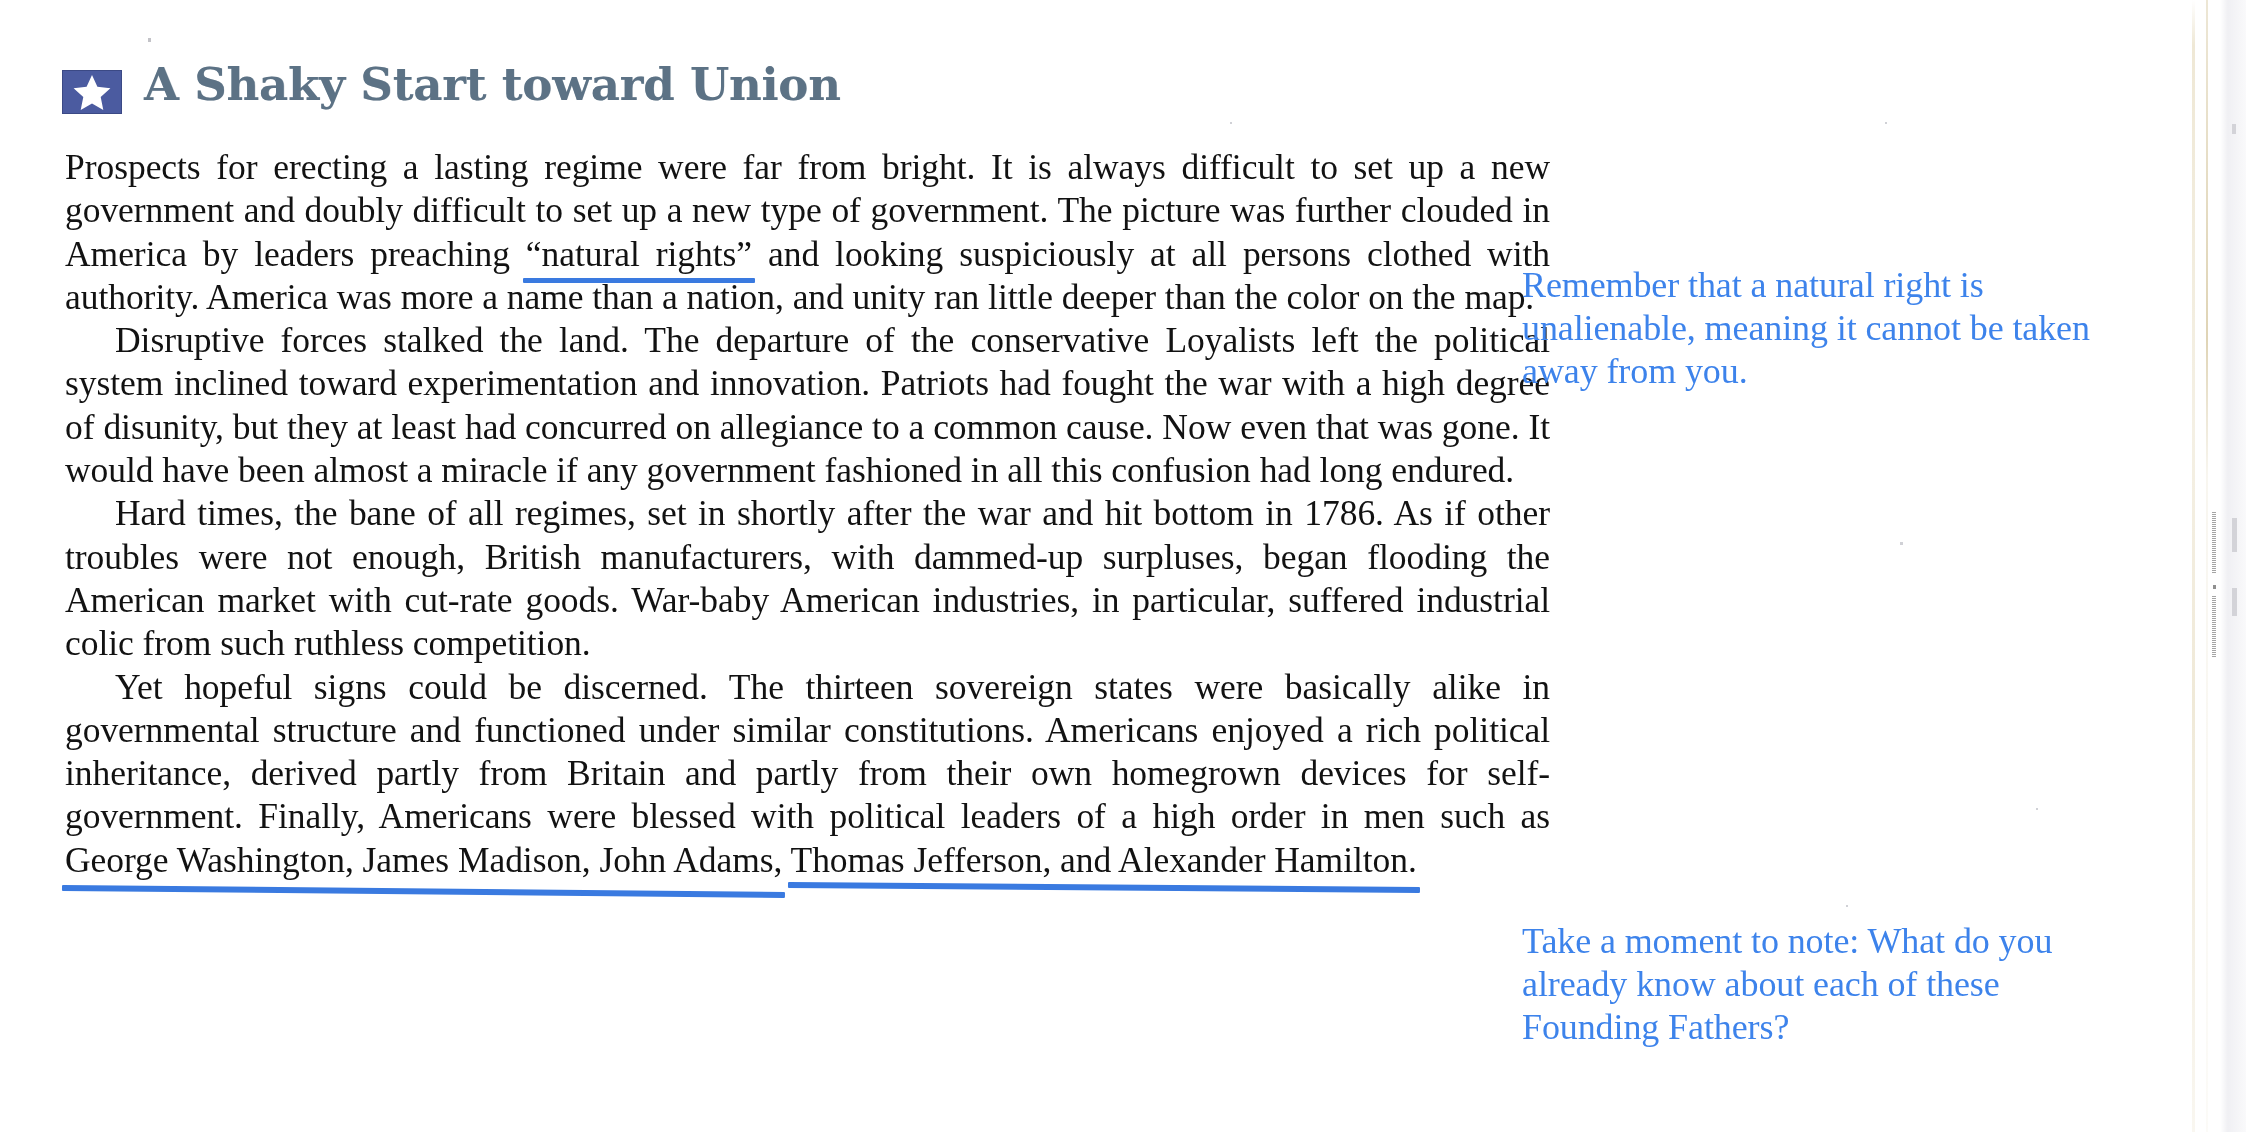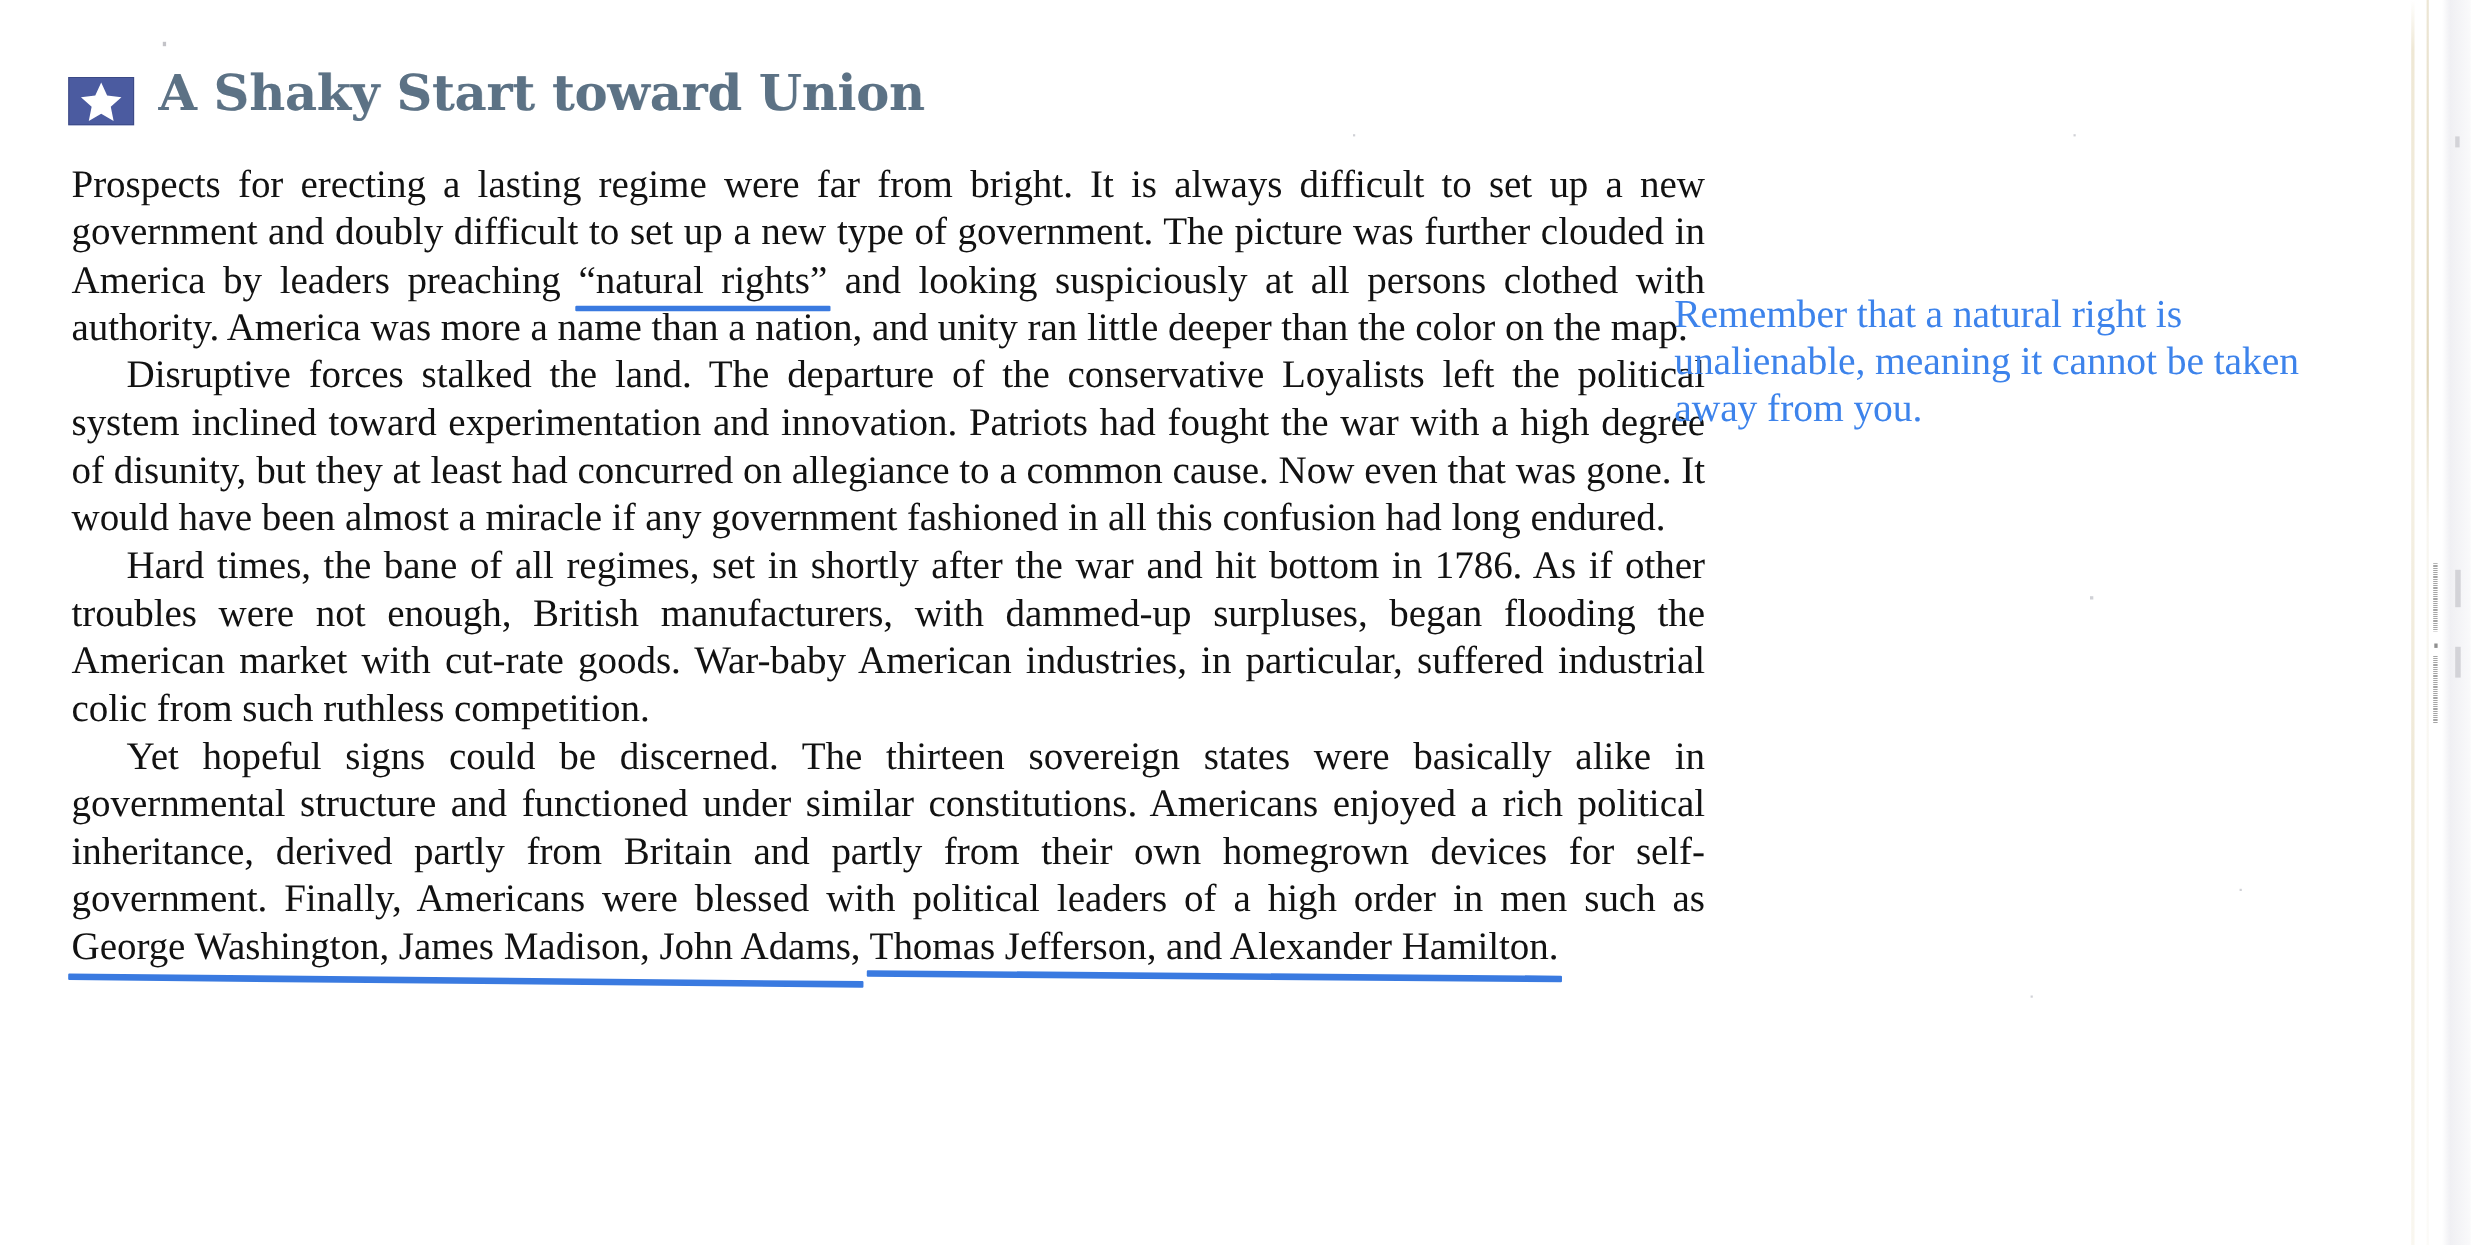--- a/index.html
+++ b/index.html
@@ -223,14 +223,15 @@
     <p class="para"><span>Disruptive forces stalked the land. The departure of the conservative Loyalists left the political system inclined toward experimentation and innovation. Patriots had fought the war with a high degree of disunity, but they at least had concurred on allegiance to a common cause. Now even that was gone. It would have been almost a miracle if any government fashioned in all this confusion had long endured.</span></p>
 
     <p class="para"><span>Hard times, the bane of all regimes, set in shortly after the war and hit bottom in 1786. As if other troubles were not enough, British manufacturers, with dammed-up surpluses, began flooding the American market with cut-rate goods. War-baby American industries, in particular, suffered industrial colic from such ruthless competition.</span></p>
 
     <p class="para"><span>Yet hopeful signs could be discerned. The thirteen sovereign states were basically alike in governmental structure and functioned under similar constitutions. Americans enjoyed a rich political inheritance, derived partly from Britain and partly from their own homegrown devices for self-government. Finally, Americans were blessed with political leaders of a high order in men such as </span><span class="hl slant">George Washington, James Madison, John Adams,</span><span> </span><span class="hl slant2">Thomas Jefferson, and Alexander Hamilton.</span></p>
 
   </div>
 
   <div class="note" id="note-1">Remember that a natural right is unalienable, meaning it cannot be taken away from you.</div>
 
+  <div class="note" id="note-2">Take a moment to note: What do you already know about each of these Founding Fathers?</div>
 
 </div>
 
 </body></html>

